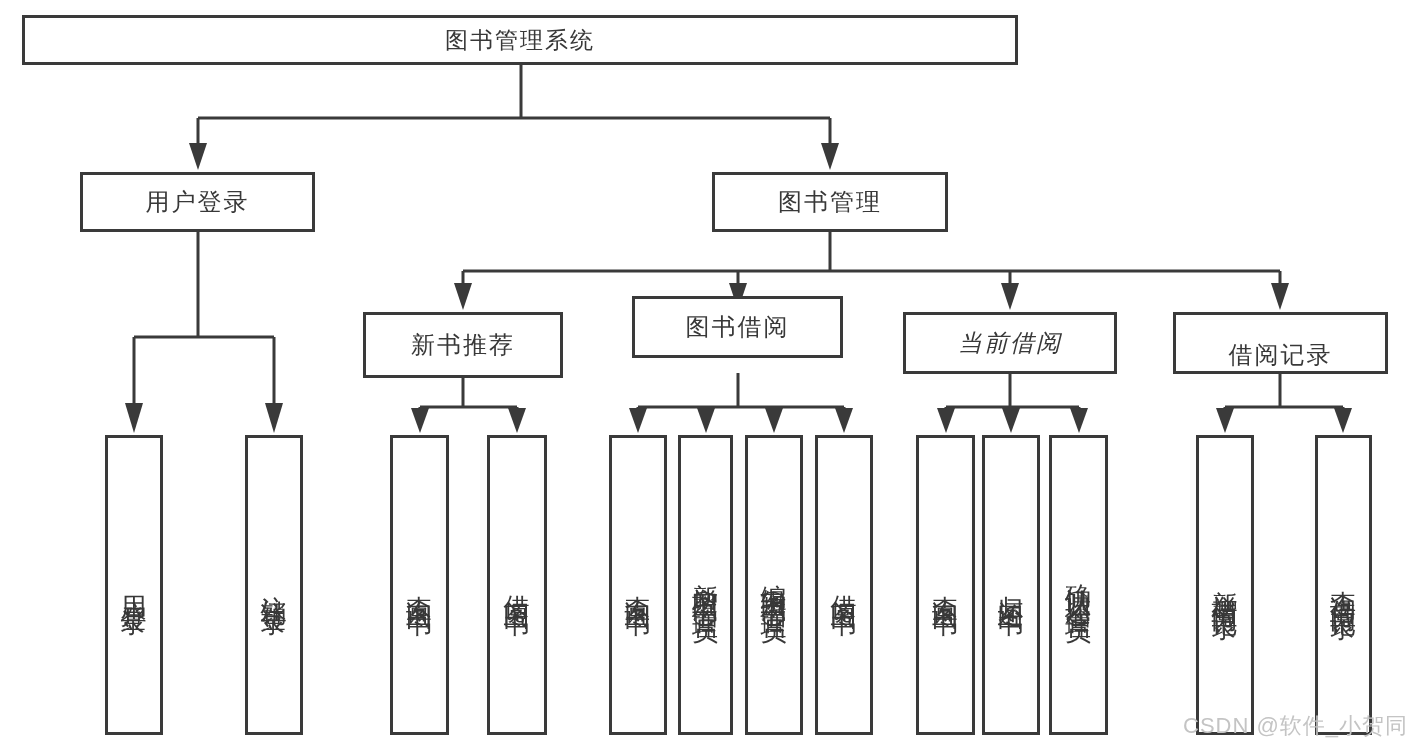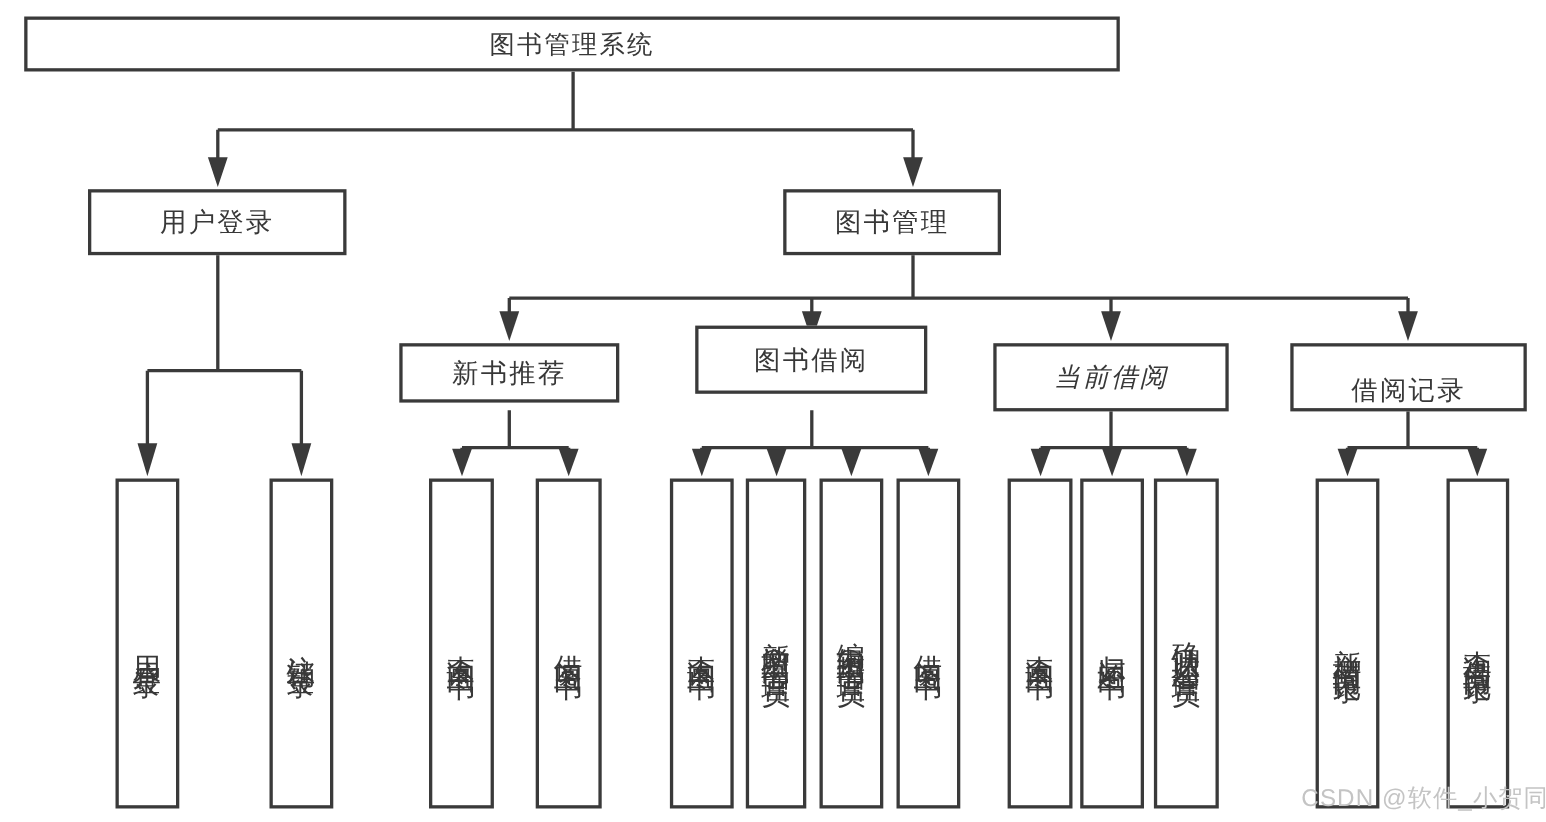--- a/index.html
+++ b/index.html
@@ -104,25 +104,25 @@
     </g>
   </svg>
 
   <div class="box hbox root" style="left:22px;top:15px;width:996px;height:50px;">
     <span>图书管理系统</span>
   </div>
 
   <div class="box hbox" style="left:80px;top:172px;width:235px;height:60px;">
     <span>用户登录</span>
   </div>
-  <div class="box hbox" style="left:712px;top:172px;width:198px;height:60px;">
+  <div class="box hbox" style="left:712px;top:172px;width:236px;height:60px;">
     <span>图书管理</span>
   </div>
 
-  <div class="box hbox" style="left:363px;top:312px;width:200px;height:54px;">
+  <div class="box hbox" style="left:363px;top:312px;width:200px;height:66px;">
     <span>新书推荐</span>
   </div>
   <div class="box hbox" style="left:632px;top:296px;width:211px;height:62px;">
     <span>图书借阅</span>
   </div>
   <div class="box hbox" style="left:903px;top:312px;width:214px;height:62px;font-style:italic;">
     <span>当前借阅</span>
   </div>
   <div class="box hbox" style="left:1173px;top:312px;width:215px;height:62px;align-items:flex-end;">
     <span>借阅记录</span>

